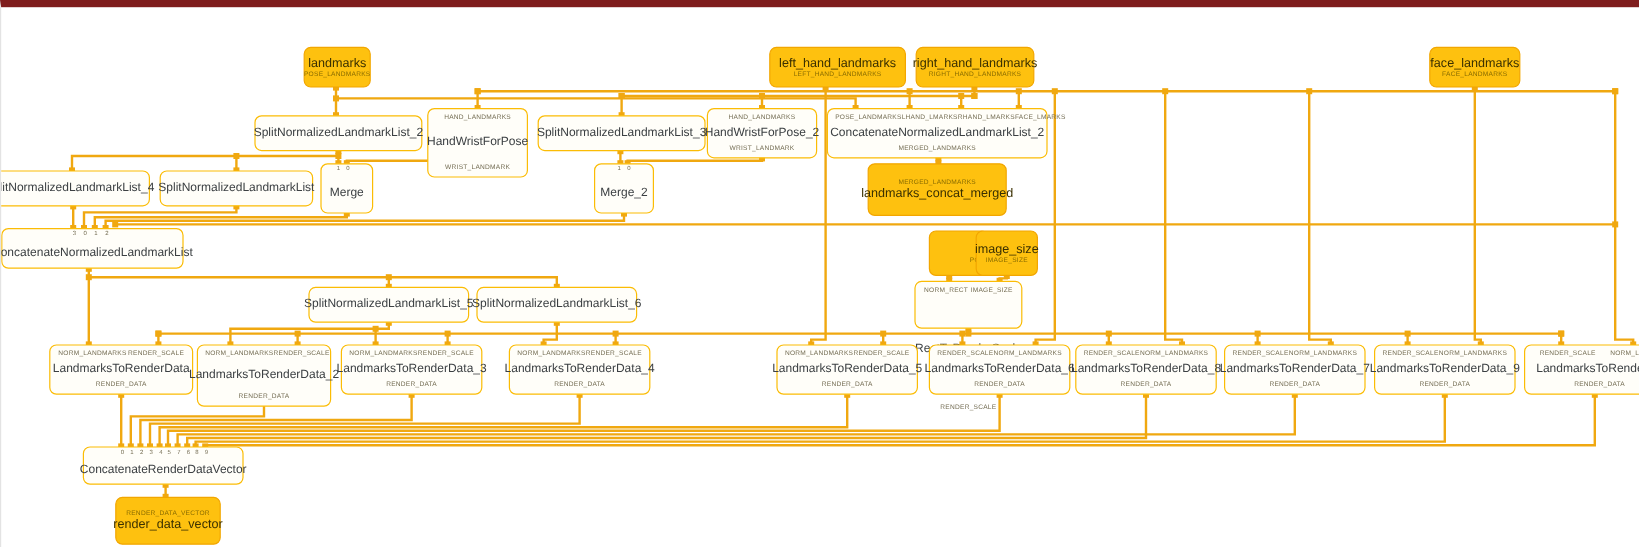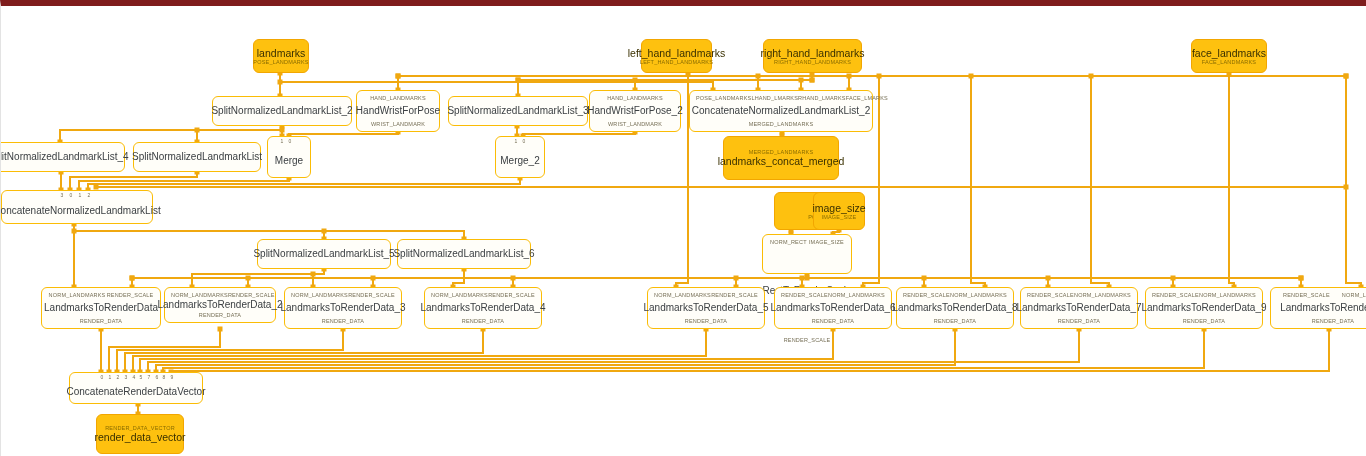--- a/index.html
+++ b/index.html
@@ -207,36 +207,36 @@
       <rect x="167.5" y="363.5" width="5" height="5" fill="#F0A810"></rect>
       <polyline points="137,398 137,408" fill="none" stroke="#F0A810" stroke-width="2"></polyline>
       <rect x="134.5" y="395.5" width="5" height="5" fill="#F0A810"></rect>
       <rect x="134.5" y="405.5" width="5" height="5" fill="#F0A810"></rect>
     </svg>
   <div id="nodes-layer">
       <div class="node stream" style="left: 252px; top: 33px; width: 56px; height: 34px;">
         <div class="title">landmarks</div>
         <div class="plabel">POSE_LANDMARKS</div>
       </div>
-      <div class="node stream" style="left: 640px; top: 33px; width: 71px; height: 34px;">
+      <div class="node stream" style="left: 640px; top: 33px; width: 114px; height: 34px;">
         <div class="title">left_hand_landmarks</div>
         <div class="plabel">LEFT_HAND_LANDMARKS</div>
       </div>
       <div class="node stream" style="left: 762px; top: 33px; width: 99px; height: 34px;">
         <div class="title">right_hand_landmarks</div>
         <div class="plabel">RIGHT_HAND_LANDMARKS</div>
       </div>
       <div class="node stream" style="left: 1190px; top: 33px; width: 76px; height: 34px;">
         <div class="title">face_landmarks</div>
         <div class="plabel">FACE_LANDMARKS</div>
       </div>
       <div class="node calc" style="left: 211px; top: 90px; width: 140px; height: 30px;">
         <div class="title">SplitNormalizedLandmarkList_2</div>
       </div>
-      <div class="node calc multi" style="left: 355px; top: 84px; width: 84px; height: 42px;">
+      <div class="node calc multi" style="left: 355px; top: 84px; width: 84px; height: 58px;">
         <div class="plabel-row">
           <span class="plabel">HAND_LANDMARKS</span>
         </div>
         <div class="title">HandWristForPose</div>
         <div class="plabel-row">
           <span class="plabel">WRIST_LANDMARK</span>
         </div>
       </div>
       <div class="node calc" style="left: 447px; top: 90px; width: 140px; height: 30px;">
         <div class="title">SplitNormalizedLandmarkList_3</div>
@@ -316,21 +316,21 @@
       <div class="node calc multi" style="left: 40px; top: 281px; width: 120px; height: 42px;">
         <div class="plabel-row">
           <span class="plabel">NORM_LANDMARKS</span>
           <span class="plabel">RENDER_SCALE</span>
         </div>
         <div class="title">LandmarksToRenderData</div>
         <div class="plabel-row">
           <span class="plabel">RENDER_DATA</span>
         </div>
       </div>
-      <div class="node calc multi" style="left: 163px; top: 281px; width: 112px; height: 36px;">
+      <div class="node calc multi" style="left: 163px; top: 281px; width: 112px; height: 52px;">
         <div class="plabel-row">
           <span class="plabel">NORM_LANDMARKS</span>
           <span class="plabel">RENDER_SCALE</span>
         </div>
         <div class="title">LandmarksToRenderData_2</div>
         <div class="plabel-row">
           <span class="plabel">RENDER_DATA</span>
         </div>
       </div>
       <div class="node calc multi" style="left: 283px; top: 281px; width: 118px; height: 42px;">

